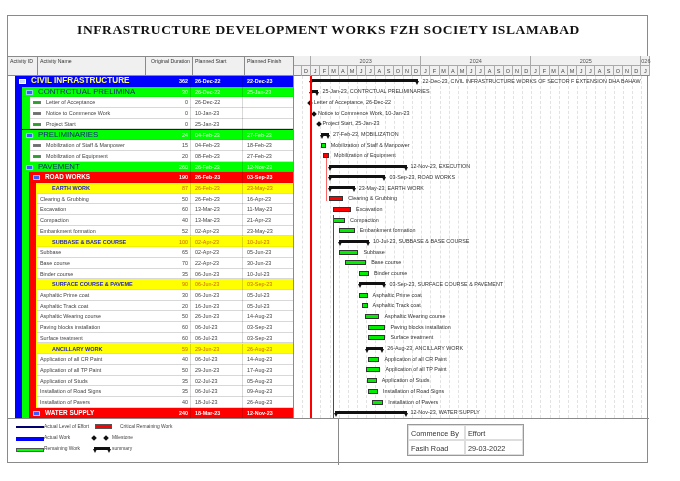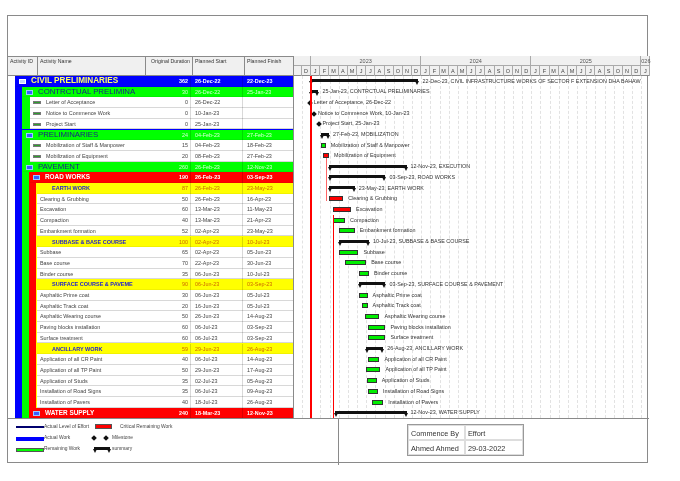--- a/index.html
+++ b/index.html
@@ -29,41 +29,42 @@
   .legend { position: absolute; left: 0; top: 402px; width: 641px; height: 46px; border-top: 1px solid #8a8a8a; }
   .lg-item { position: absolute; font-size: 4.9px; color: #444; white-space: nowrap; }
   .lg-sw { position: absolute; height: 4px; }
   .sig { position: absolute; left: 407px; top: 424px; width: 117px; height: 32px; border: 1px solid #999; }
   .sig .cell { position: absolute; height: 15px; font-size: 7.3px; color: #333; line-height: 15px; padding-left: 2px; border: 1px solid #ddd; }
 </style>
 </head>
 <body>
 
 <div class="frame">
+  <div class="title">INFRASTRUCTURE DEVELOPMENT WORKS FZH SOCIETY ISLAMABAD</div>
 
   <div class="hdr" style="left:0;width:285px;">
     <div class="hcell" style="left:0;width:30px;">Activity ID</div>
     <div class="hcell" style="left:30px;width:108px;">Activity Name</div>
     <div class="hcell" style="left:138px;width:47px;text-align:right;">Original Duration</div>
     <div class="hcell" style="left:185px;width:52px;">Planned Start</div>
     <div class="hcell" style="left:237px;width:48px;border-right:none;">Planned Finish</div>
   </div>
 
   <div class="rows" id="rows">
       <div style="position: absolute; left: 7px; top: 0px; width: 278px; height: 342.4px; background: rgb(0, 0, 255);"></div>
       <div style="position: absolute; left: 14px; top: 10.7px; width: 271px; height: 42.8px; background: rgb(0, 255, 0);"></div>
       <div style="position: absolute; left: 14px; top: 53.5px; width: 271px; height: 32.1px; background: rgb(0, 255, 0);"></div>
       <div style="position: absolute; left: 14px; top: 85.6px; width: 271px; height: 256.8px; background: rgb(0, 255, 0);"></div>
       <div style="position: absolute; left: 21px; top: 96.3px; width: 264px; height: 235.4px; background: rgb(255, 0, 0);"></div>
       <div style="position: absolute; left: 21px; top: 331.7px; width: 264px; height: 10.7px; background: rgb(255, 0, 0);"></div>
       <div style="position: absolute; left: 28px; top: 107px; width: 257px; height: 224.7px; background: rgb(255, 255, 0);"></div>
       <div class="row" style="top: 0px;">
         <div style="position: absolute; left: 8px; top: 0px; width: 277px; height: 10.7px; background: rgb(0, 0, 255); border-bottom: 1px solid rgba(0, 0, 0, 0.05);"></div>
         <span style="position: absolute; left: 11px; top: 3px; width: 7px; height: 5px; background: rgb(200, 216, 255); border: 1px solid rgb(255, 255, 255);"></span>
-        <span class="name" style="left: 23px; width: 115px; color: rgb(255, 255, 102); font-weight: bold; font-size: 8.2px;">CIVIL PRELIMINARIES</span>
+        <span class="name" style="left: 23px; width: 115px; color: rgb(255, 255, 102); font-weight: bold; font-size: 8.2px;">CIVIL INFRASTRUCTURE</span>
         <span class="dur" style="color: rgb(255, 255, 255); font-weight: bold;">362</span>
         <span class="ps" style="color: rgb(255, 255, 255); font-weight: bold;">26-Dec-22</span>
         <span class="pf" style="color: rgb(255, 255, 255); font-weight: bold;">22-Dec-23</span>
       </div>
       <div class="row" style="top: 10.7px;">
         <div style="position: absolute; left: 15px; top: 0px; width: 270px; height: 10.7px; background: rgb(0, 255, 0); border-bottom: 1px solid rgba(0, 0, 0, 0.05);"></div>
         <span style="position: absolute; left: 18px; top: 3px; width: 7px; height: 5px; background: rgb(58, 92, 255); border: 1px solid rgb(153, 204, 255);"></span>
         <span class="name" style="left: 30px; width: 108px; color: rgb(26, 26, 138); font-weight: normal; font-size: 7.8px;">CONTRCTUAL PRELIMINA</span>
         <span class="dur" style="color: rgb(216, 255, 216); font-weight: normal;">30</span>
         <span class="ps" style="color: rgb(216, 255, 216); font-weight: normal;">26-Dec-22</span>
@@ -460,15 +461,15 @@
     <div class="ms" style="left:96px;top:17px;"></div>
     <div class="lg-item" style="left:104px;top:16px;">Milestone</div>
     <div class="summ" style="left:86px;top:28px;width:16px;"></div>
     <div class="lg-item" style="left:104px;top:27px;">summary</div>
   </div>
 </div>
 
 <div class="sig">
   <div class="cell" style="left:0;top:0;width:57px;">Commence By</div>
   <div class="cell" style="left:57px;top:0;width:58px;">Effort</div>
-  <div class="cell" style="left:0;top:15px;width:57px;">Ahmed Ahmed</div>
+  <div class="cell" style="left:0;top:15px;width:57px;">Fasih Road</div>
   <div class="cell" style="left:57px;top:15px;width:58px;">29-03-2022</div>
 </div>
 
 </body></html>

